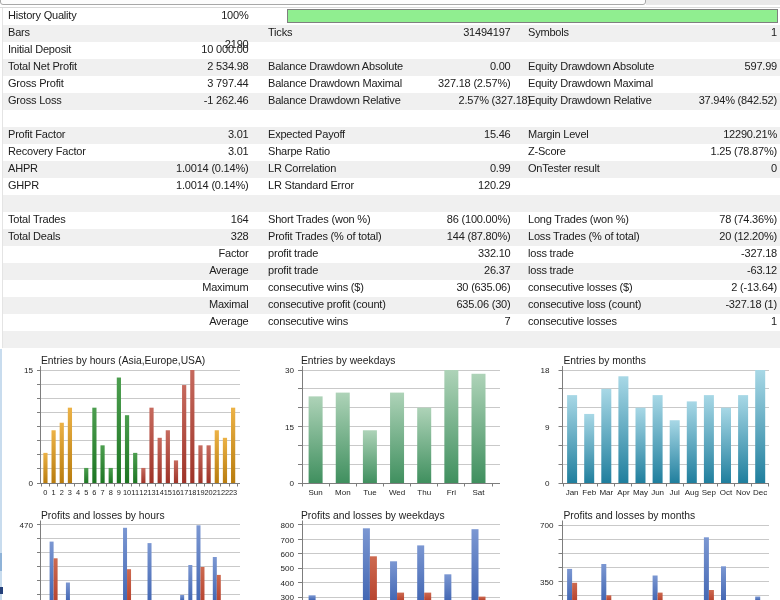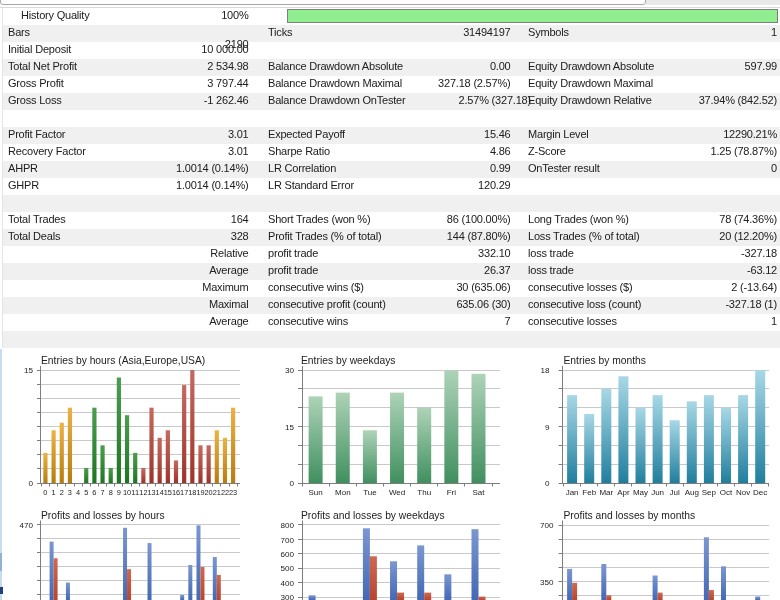--- a/index.html
+++ b/index.html
@@ -8,21 +8,21 @@
 .lbl,.val{position:absolute;top:0;height:17px;line-height:14.5px;font-size:11px;letter-spacing:-0.2px;color:#202020;white-space:nowrap;}
 .val{text-align:right;}
 </style></head><body>
 
 <div style="position:absolute;left:0;top:0;width:780px;height:7px;background:#ffffff;"></div>
 <div style="position:absolute;left:646px;top:0;width:134px;height:5px;background:#e9e9e9;"></div>
 <div style="position:absolute;left:0px;top:-4px;width:644px;height:7px;background:#fdfdfd;border:1px solid #a8a8a8;border-radius:3px;"></div>
 <div style="position:absolute;left:0;top:7px;width:780px;height:1px;background:#d9d9d9;"></div>
 <div style="position:absolute;left:2px;top:8px;width:1px;height:340px;background:#e4e4e4;"></div>
 <div class="row" style="top:8px;">
-<span class="lbl" style="left:18px;">History Quality</span>
+<span class="lbl" style="left:5px;">History Quality</span>
 <span class="val" style="left:85.5px;width:160px;">100%</span>
 </div>
 <div class="row g" style="top:25px;">
 <span class="lbl" style="left:5px;">Bars</span>
 <span class="val" style="left:85.5px;width:160px;margin-top:12px;">2190</span>
 <span class="lbl" style="left:265px;">Ticks</span>
 <span class="val" style="left:347.5px;width:160px;">31494197</span>
 <span class="lbl" style="left:525px;">Symbols</span>
 <span class="val" style="left:614px;width:160px;">1</span>
 </div>
@@ -41,40 +41,39 @@
 <div class="row" style="top:76px;">
 <span class="lbl" style="left:5px;">Gross Profit</span>
 <span class="val" style="left:85.5px;width:160px;">3 797.44</span>
 <span class="lbl" style="left:265px;">Balance Drawdown Maximal</span>
 <span class="val" style="left:347.5px;width:160px;">327.18 (2.57%)</span>
 <span class="lbl" style="left:525px;">Equity Drawdown Maximal</span>
 </div>
 <div class="row g" style="top:93px;">
 <span class="lbl" style="left:5px;">Gross Loss</span>
 <span class="val" style="left:85.5px;width:160px;">-1 262.46</span>
-<span class="lbl" style="left:265px;">Balance Drawdown OnTester</span>
+<span class="lbl" style="left:265px;">Balance Drawdown Relative</span>
 <span class="val" style="left:368px;width:160px;">2.57% (327.18)</span>
 <span class="lbl" style="left:525px;">Equity Drawdown Relative</span>
 <span class="val" style="left:614px;width:160px;">37.94% (842.52)</span>
 </div>
 <div class="row" style="top:110px;">
 </div>
 <div class="row g" style="top:127px;">
 <span class="lbl" style="left:5px;">Profit Factor</span>
 <span class="val" style="left:85.5px;width:160px;">3.01</span>
 <span class="lbl" style="left:265px;">Expected Payoff</span>
 <span class="val" style="left:347.5px;width:160px;">15.46</span>
 <span class="lbl" style="left:525px;">Margin Level</span>
 <span class="val" style="left:614px;width:160px;">12290.21%</span>
 </div>
 <div class="row" style="top:144px;">
 <span class="lbl" style="left:5px;">Recovery Factor</span>
 <span class="val" style="left:85.5px;width:160px;">3.01</span>
 <span class="lbl" style="left:265px;">Sharpe Ratio</span>
-<span class="val" style="left:347.5px;width:160px;">4.86</span>
 <span class="lbl" style="left:525px;">Z-Score</span>
 <span class="val" style="left:614px;width:160px;">1.25 (78.87%)</span>
 </div>
 <div class="row g" style="top:161px;">
 <span class="lbl" style="left:5px;">AHPR</span>
 <span class="val" style="left:85.5px;width:160px;">1.0014 (0.14%)</span>
 <span class="lbl" style="left:265px;">LR Correlation</span>
 <span class="val" style="left:347.5px;width:160px;">0.99</span>
 <span class="lbl" style="left:525px;">OnTester result</span>
 <span class="val" style="left:614px;width:160px;">0</span>
@@ -97,21 +96,21 @@
 </div>
 <div class="row g" style="top:229px;">
 <span class="lbl" style="left:5px;">Total Deals</span>
 <span class="val" style="left:85.5px;width:160px;">328</span>
 <span class="lbl" style="left:265px;">Profit Trades (% of total)</span>
 <span class="val" style="left:347.5px;width:160px;">144 (87.80%)</span>
 <span class="lbl" style="left:525px;">Loss Trades (% of total)</span>
 <span class="val" style="left:614px;width:160px;">20 (12.20%)</span>
 </div>
 <div class="row" style="top:246px;">
-<span class="val" style="left:85.5px;width:160px;">Relative</span>
+<span class="val" style="left:85.5px;width:160px;">Factor</span>
 <span class="lbl" style="left:265px;">profit trade</span>
 <span class="val" style="left:347.5px;width:160px;">332.10</span>
 <span class="lbl" style="left:525px;">loss trade</span>
 <span class="val" style="left:614px;width:160px;">-327.18</span>
 </div>
 <div class="row g" style="top:263px;">
 <span class="val" style="left:85.5px;width:160px;">Average</span>
 <span class="lbl" style="left:265px;">profit trade</span>
 <span class="val" style="left:347.5px;width:160px;">26.37</span>
 <span class="lbl" style="left:525px;">loss trade</span>

